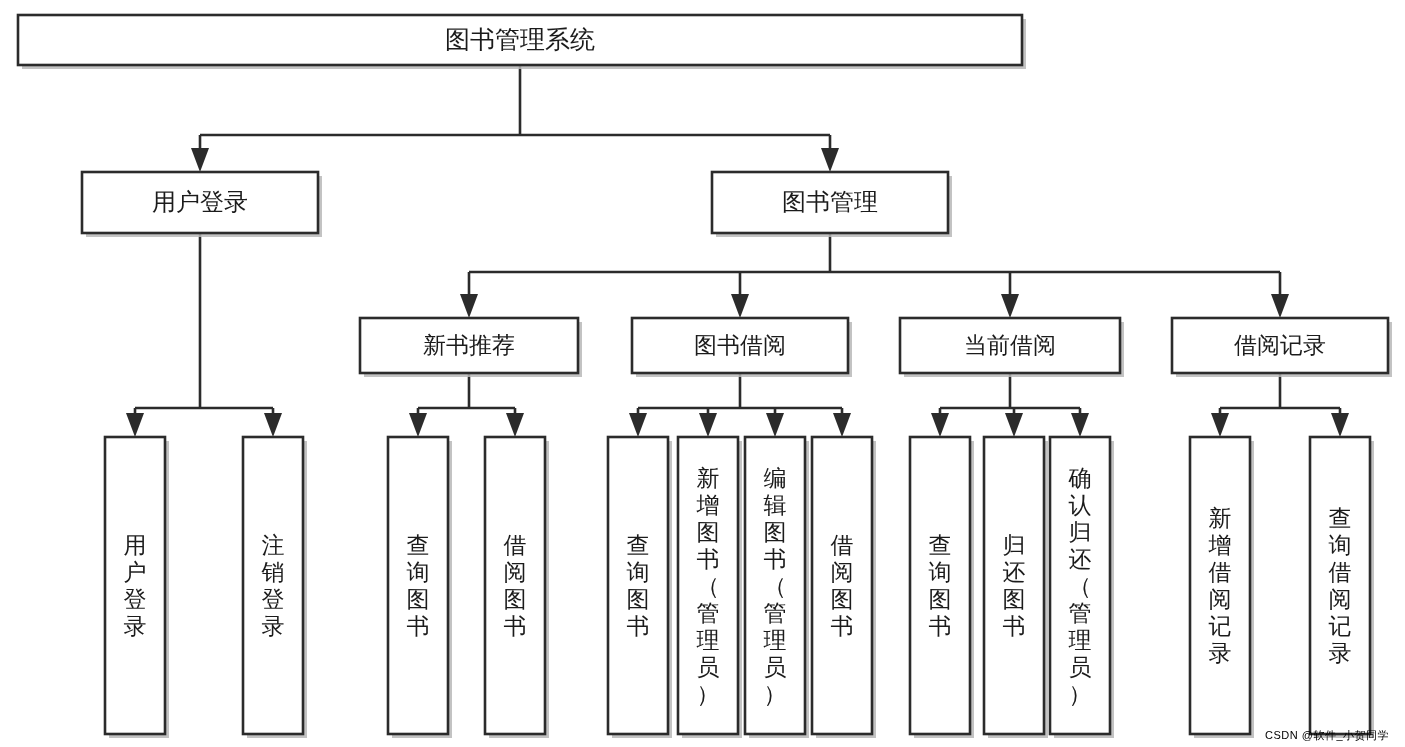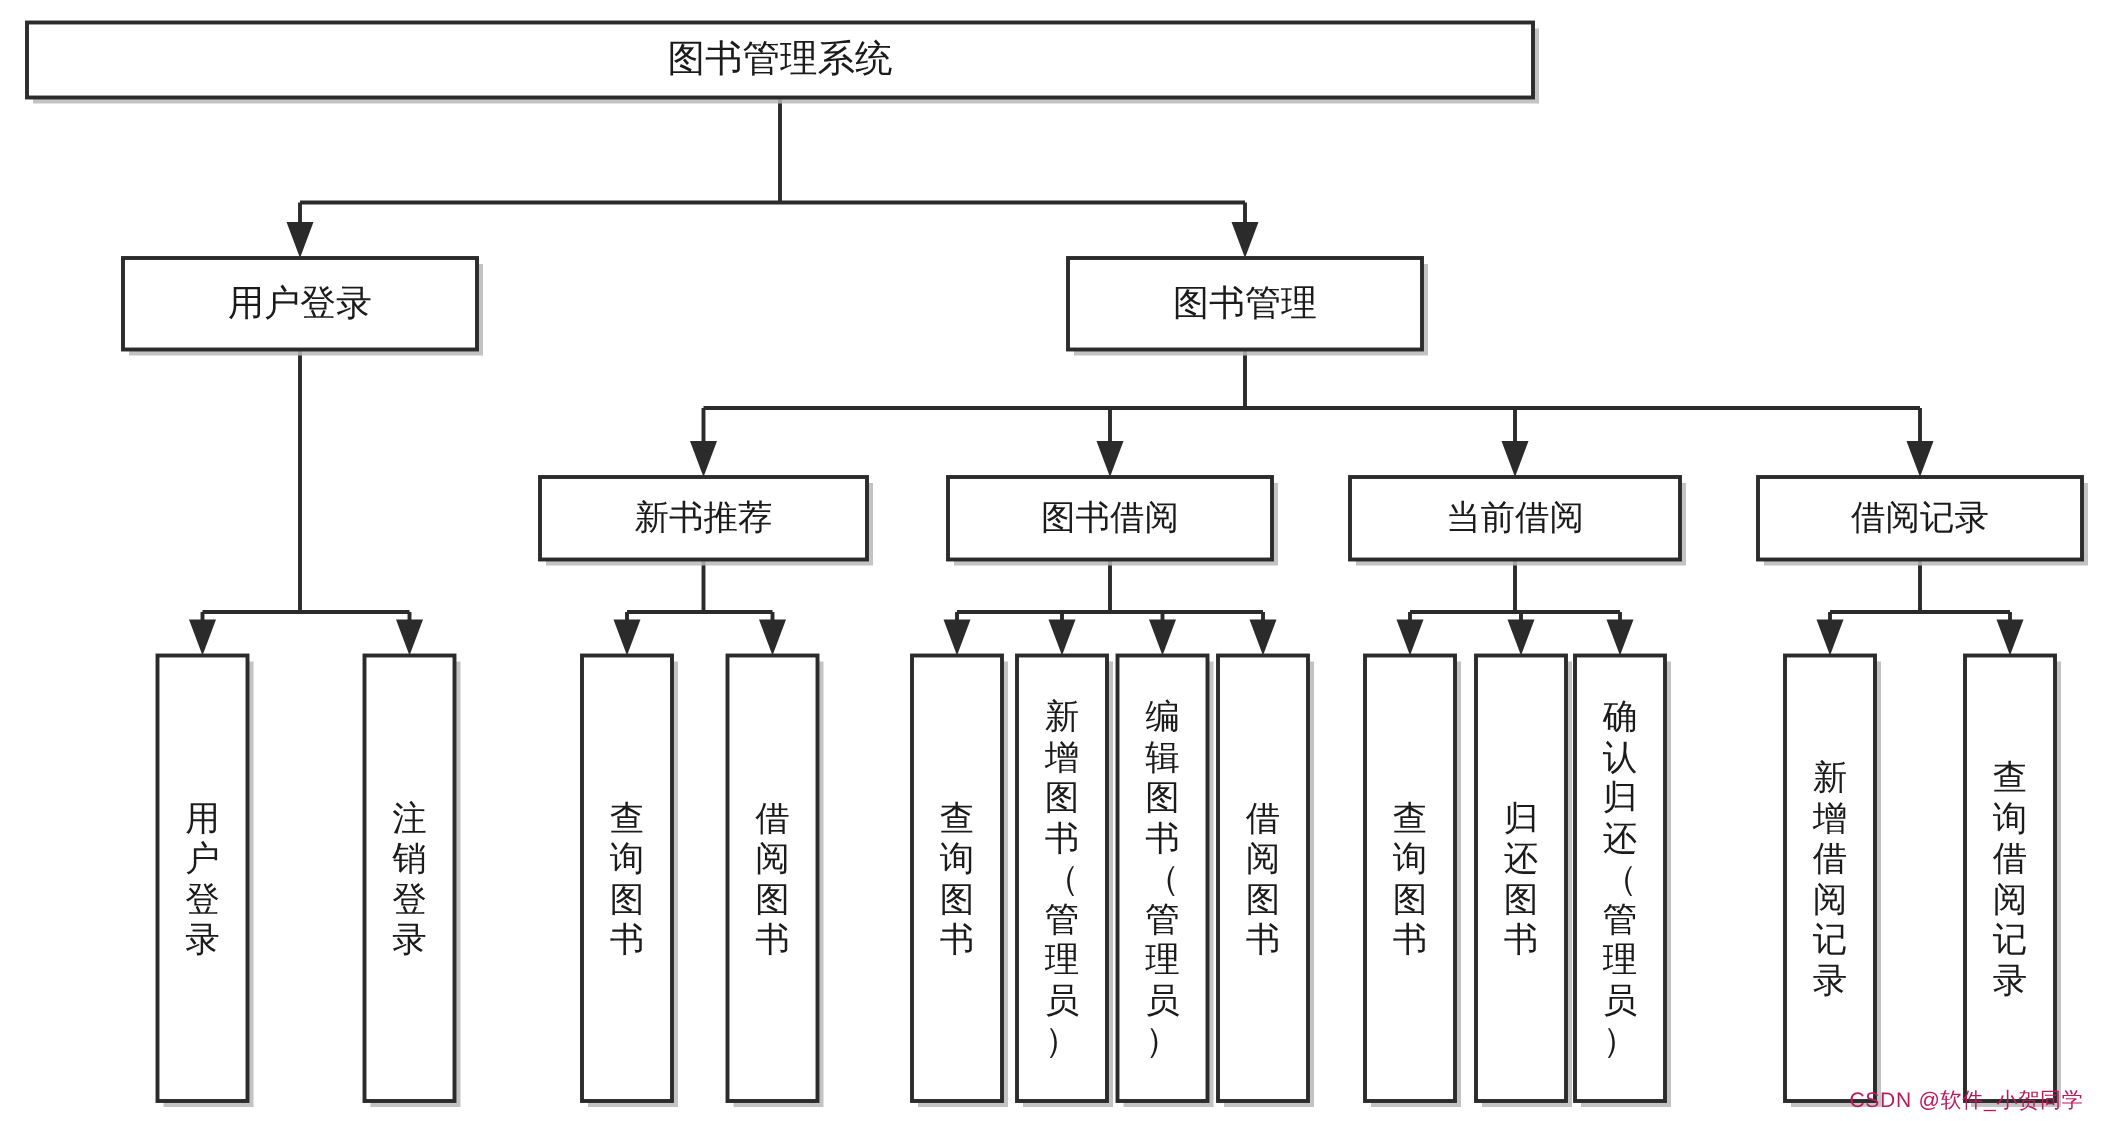--- a/index.html
+++ b/index.html
@@ -52,22 +52,22 @@
   }
   .arrow-head {
     fill: #2b2b2b;
     stroke: none;
   }
   .watermark {
     position: absolute;
     right: 8px;
     bottom: 4px;
     font-family: "Liberation Sans", "DejaVu Sans", sans-serif;
-    font-size: 14px;
-    color: #be185d;
+    font-size: 11px;
+    color: #000000;
     letter-spacing: 0.5px;
     white-space: nowrap;
     pointer-events: none;
   }
 </style>
 </head>
 <body>
 
 <div id="diagram-root">
   <svg class="diagram" id="diagram-svg" viewBox="0 0 1405 747" xmlns="http://www.w3.org/2000/svg">

